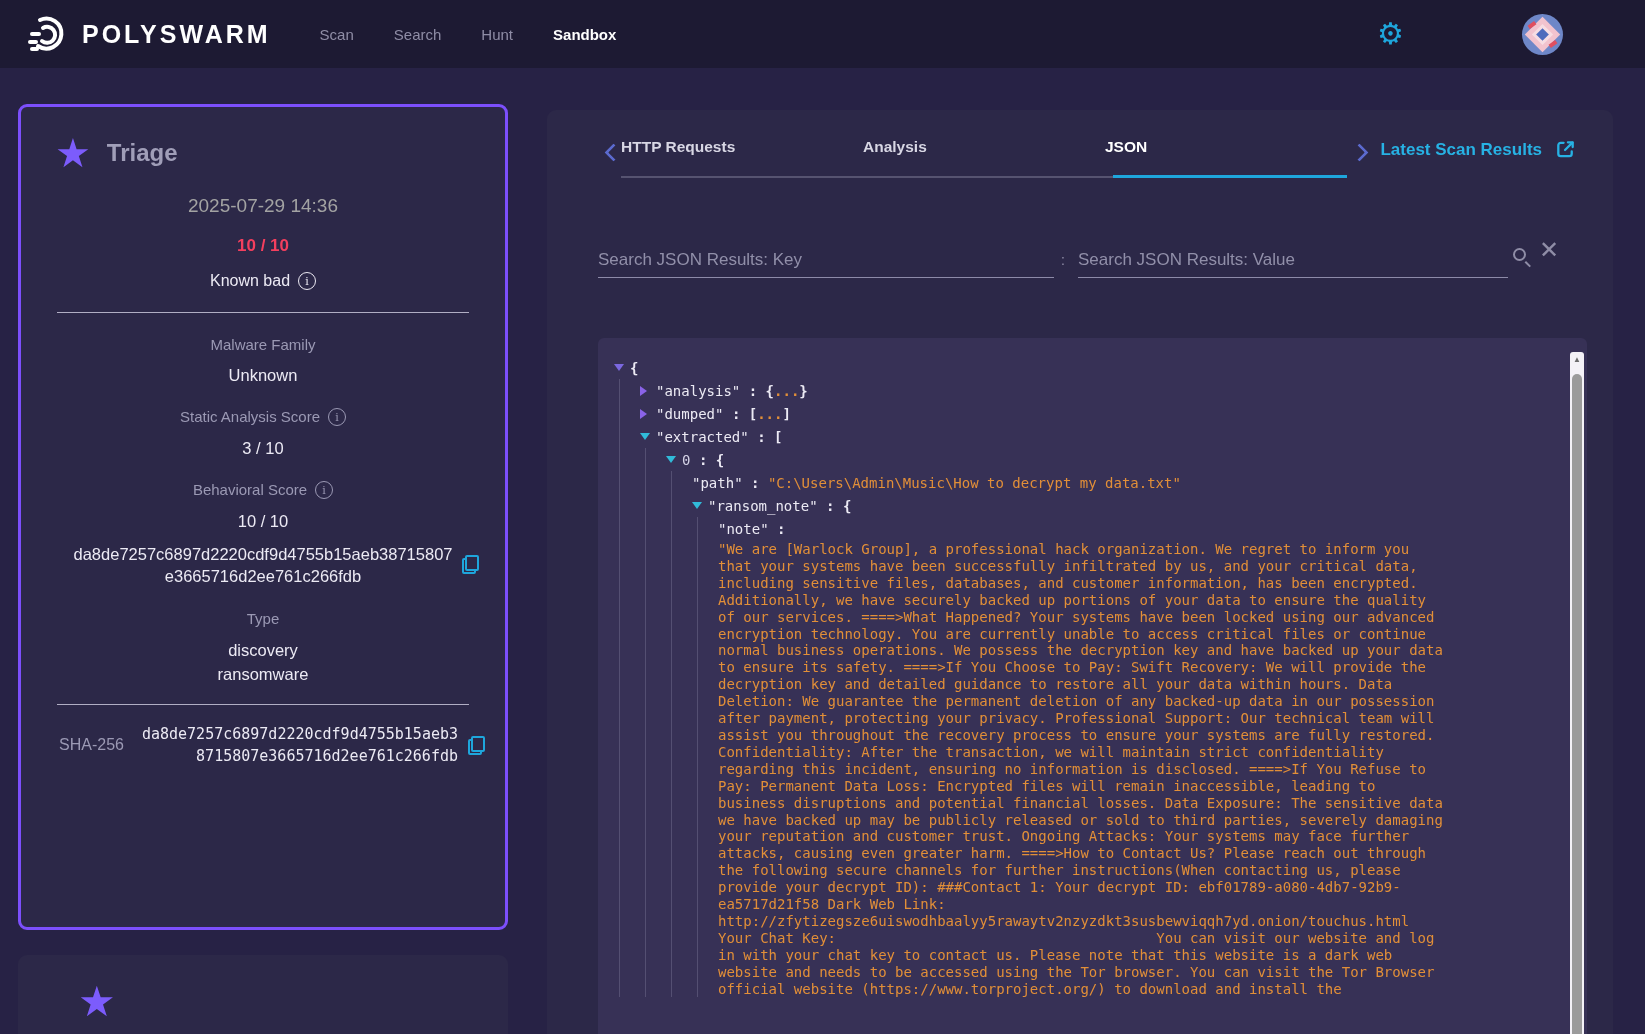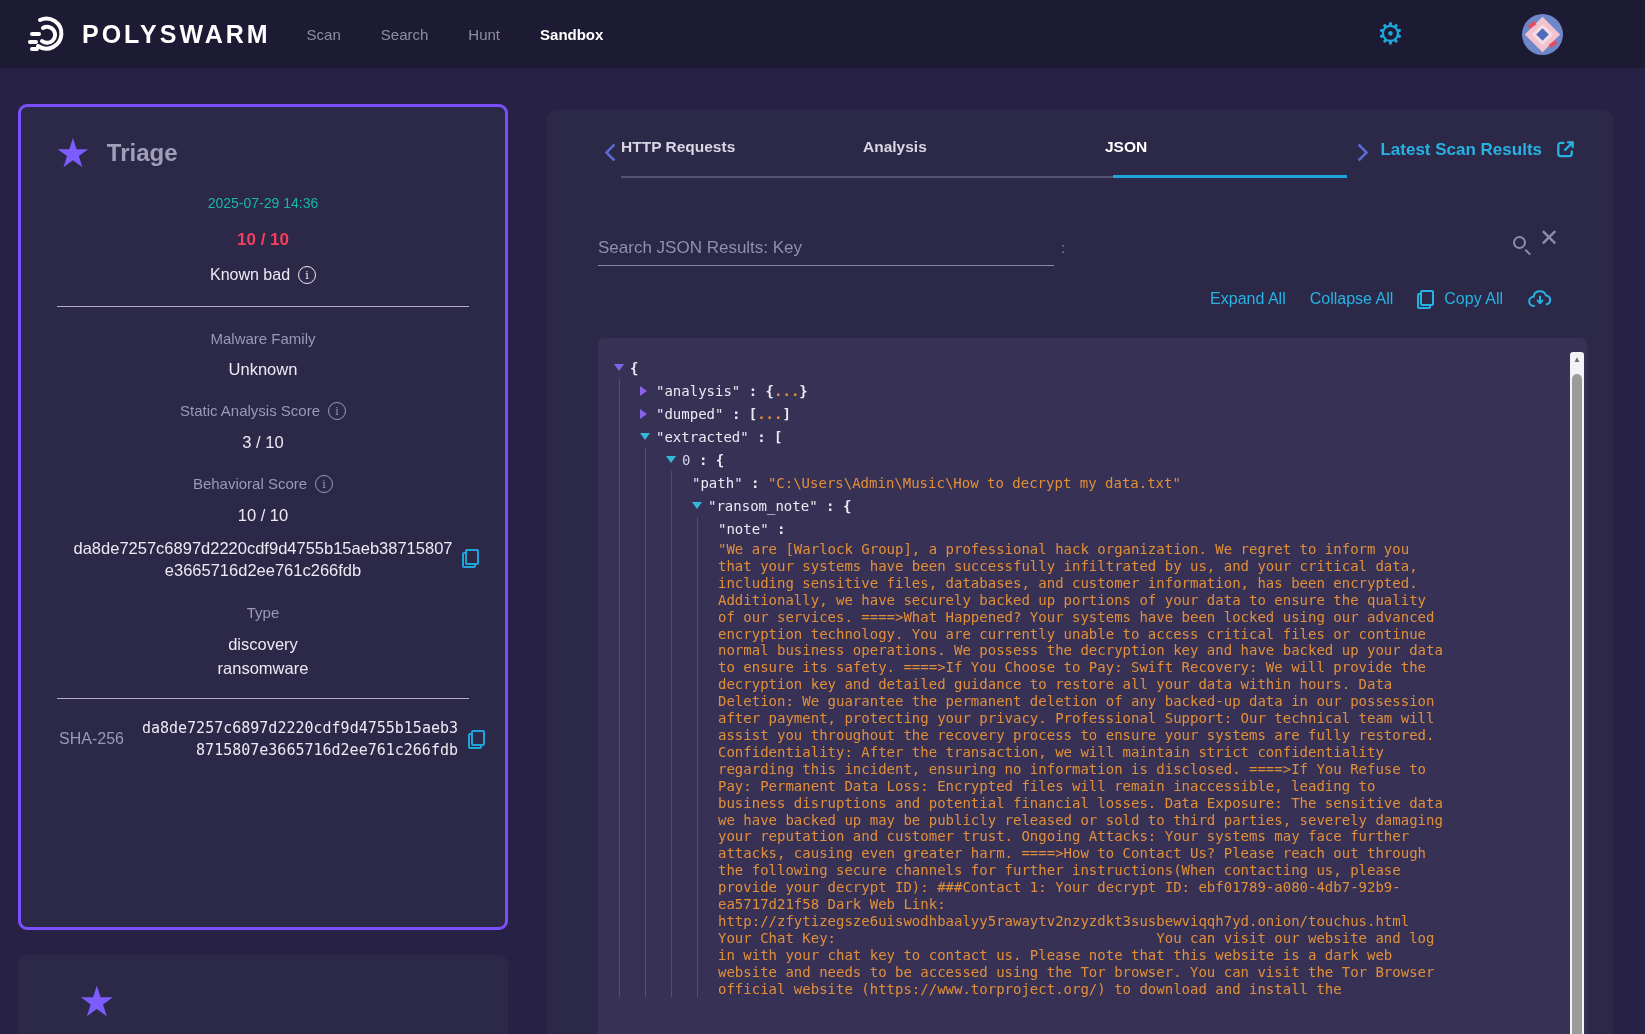--- a/index.html
+++ b/index.html
@@ -12,21 +12,21 @@
   }
   
   .nav {
     position:absolute; top:0; left:0; width:1645px; height:68px;
     background:#1d1a33; display:flex; align-items:center;
   }
   .logo-wrap { display:flex; align-items:center; margin-left:26px; }
   .brand {
     color:#ffffff; font-size:25px; font-weight:bold; letter-spacing:3px; margin-left:14px;
   }
-  .nav-links { display:flex; gap:40px; margin-left:36px; }
+  .nav-links { display:flex; gap:40px; margin-left:49px; }
   .nav-link { color:#8f8da6; font-size:15px; cursor:pointer; }
   .nav-link.active { color:#ffffff; font-weight:bold; }
   .nav-right { margin-left:auto; display:flex; align-items:center; gap:118px; margin-right:82px; }
   .gear { color:#1ea6dc; font-size:30px; line-height:1; cursor:pointer; }
   .avatar {
     width:41px; height:41px; border-radius:50%; background:#6e87c8;
     position:relative; overflow:hidden; cursor:pointer;
   }
   .avatar .d1 { position:absolute; left:8px; top:8px; width:25px; height:25px; background:#f2c3ce; transform:rotate(45deg); }
   .avatar .d2 { position:absolute; left:13px; top:13px; width:15px; height:15px; background:#f7dde3; transform:rotate(45deg); }
@@ -39,21 +39,21 @@
     position:absolute; background:#2c2848; border-radius:9px;
   }
   .triage-card {
     left:18px; top:104px; width:490px; height:826px;
     border:3px solid #7c4ffc;
     text-align:center;
   }
   .triage-head { display:flex; align-items:center; gap:16px; padding:26px 0 0 34px; text-align:left; }
   .star { color:#7c5cfc; font-size:40px; line-height:1; }
   .triage-title { color:#a09eb8; font-size:24px; font-weight:bold; }
-  .t-date { color:#14b8a6; font-size:14px; margin-top:22px; }
+  .t-date { color:#a3a3a3; font-size:19px; margin-top:22px; }
   .t-label { color:#9b99b4; font-size:15px; margin-top:23px; }
   .t-score-red { color:#f43f5e; font-size:17px; font-weight:bold; margin-top:19px; }
   .t-verdict { color:#eceaf4; font-size:16px; margin-top:16px; display:inline-flex; align-items:center; gap:8px; width:100%; justify-content:center; }
   .info-icon {
     display:inline-flex; width:18px; height:18px; border:1.5px solid currentColor; border-radius:50%;
     font-size:11px; align-items:center; justify-content:center; font-family:"DejaVu Serif", serif;
   }
   .t-divider { border:none; border-top:1px solid #c9c6da; width:412px; margin:22px auto 0 auto; opacity:.85; }
   .t-value { color:#eceaf4; font-size:16.5px; margin-top:13px; }
   .label-with-info { display:inline-flex; gap:8px; width:100%; justify-content:center; color:#9b99b4; }
@@ -78,21 +78,21 @@
   .chev-left  { left:60px; top:36px; transform:rotate(-135deg); }
   .chev-right { left:806px; top:36px; transform:rotate(45deg); }
   .tabs { position:absolute; left:74px; top:22px; width:726px; height:44px; display:flex; }
   .tab { flex:1 1 0; text-align:left; font-size:15.5px; font-weight:600; color:#d8d7e4; line-height:30px; cursor:pointer; }
   .tab.active { color:#ffffff; }
   .tab-track { position:absolute; left:74px; top:66px; width:492px; height:2px; background:#565370; }
   .tab-indicator { position:absolute; left:566px; top:65px; width:234px; height:3px; background:#1ea6dc; }
   .latest-link { position:absolute; right:36px; top:28px; display:flex; align-items:center; gap:12px; cursor:pointer; }
   .latest-link span { color:#27b2e4; font-size:17px; font-weight:bold;margin-left:12px; }
 
-  .search-row { position:absolute; left:0; top:120px; width:100%; height:40px; }
+  .search-row { position:absolute; left:0; top:132px; width:100%; height:40px; }
   .json-input {
     position:absolute; top:0; height:36px; background:transparent; border:none;
     border-bottom:1px solid #8d8aa8; color:#eceaf4; font-size:17px; outline:none;
     font-family:"Liberation Sans", sans-serif;
   }
   .json-input::placeholder { color:#918fa9; }
   .input-key { left:51px; width:456px; }
   .input-value { left:531px; width:430px; }
   .input-sep { position:absolute; left:514px; top:10px; color:#918fa9; font-size:14px; }
   .mag-icon { position:absolute; left:966px; top:6px; width:13px; height:13px; border:2px solid #8f8da6; border-radius:50%; cursor:pointer; }
@@ -235,38 +235,25 @@
     <svg class="link-svg" width="23" height="23" viewBox="0 0 24 24">
       <path d="M10 5 H7 a2.5 2.5 0 0 0 -2.5 2.5 v9 a2.5 2.5 0 0 0 2.5 2.5 h9 a2.5 2.5 0 0 0 2.5 -2.5 V14"></path>
       <path d="M14.5 4.5 h5 v5"></path>
       <path d="M11.5 12.5 L19.2 4.8"></path>
     </svg>
   </div>
 
   <div class="search-row">
     <input class="json-input input-key" placeholder="Search JSON Results: Key" style="">
     <span class="input-sep">:</span>
+    <input class="json-input input-value" placeholder="Search JSON Results: Value" style="">
     <span class="mag-icon"></span>
     <span class="x-icon">✕</span>
   </div>
 
-  <div class="actions-row">
-    <span class="action">Expand All</span>
-    <span class="action">Collapse All</span>
-    <span class="action">
-      <span class="copy-icon copy-all-icon"></span>
-      <span>Copy All</span>
-    </span>
-    <span class="cloud-btn">
-      <svg class="cloud-svg" width="26" height="22" viewBox="0 0 26 22">
-        <path d="M7 18 a4.6 4.6 0 0 1 -0.4 -9.2 A6.4 6.4 0 0 1 19 7.6 a4.4 4.4 0 0 1 0.6 8.7"></path>
-        <path d="M13 8.5 v6.5 M10.6 12.6 L13 15.2 L15.4 12.6"></path>
-      </svg>
-    </span>
-  </div>
 
   <div class="json-box">
     <div class="json-content">
 
       <div class="jrow">
         <span class="arr down purple"><i></i></span>
         <span class="jpunct">{</span>
       </div>
 
       <div class="children">

